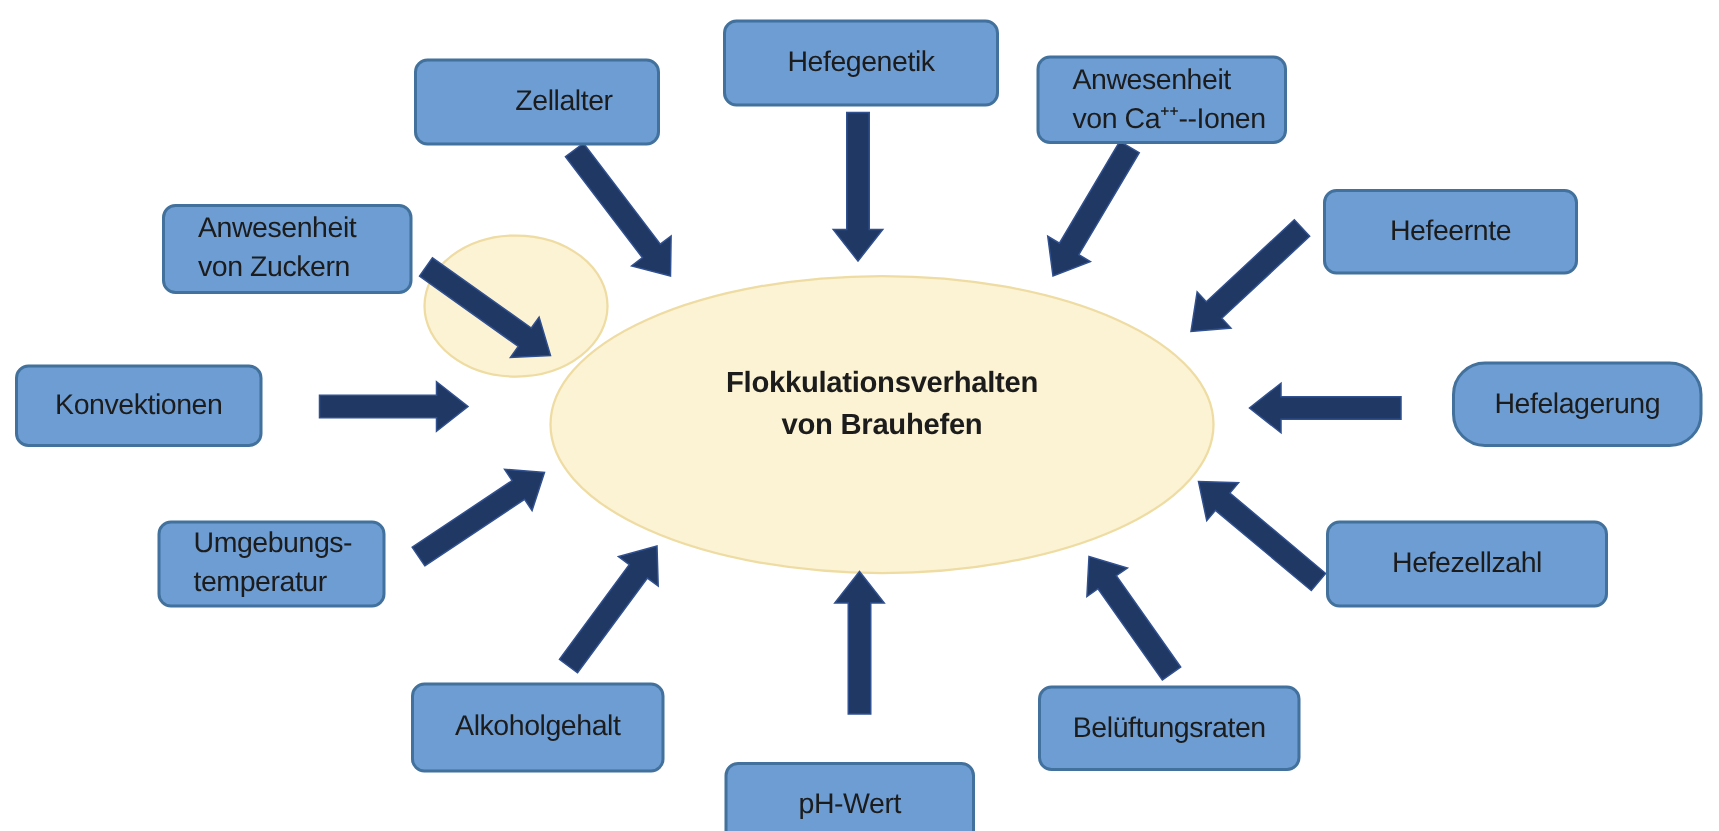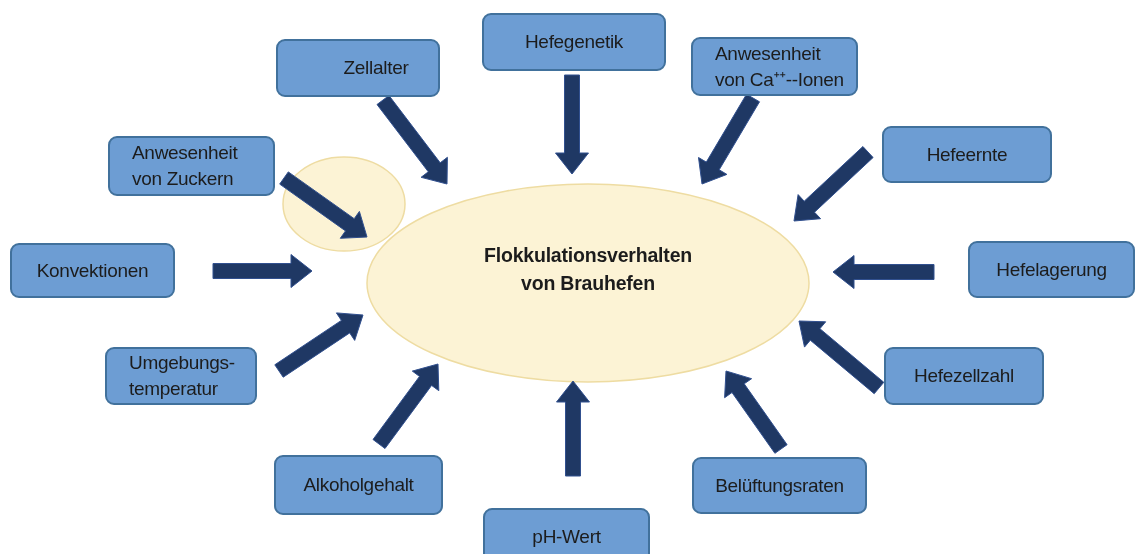--- a/index.html
+++ b/index.html
@@ -83,24 +83,24 @@
       <div class="factor-box center" style="left: 482px; top: 13px; width: 184px; height: 58px;">
         <div class="factor-line">Hefegenetik</div>
       </div>
       <div class="factor-box left" style="left: 691px; top: 37px; width: 167px; height: 59px;">
         <div class="factor-line">Anwesenheit</div>
         <div class="factor-line">von Ca⁺⁺--Ionen</div>
       </div>
       <div class="factor-box center" style="left: 882px; top: 126px; width: 170px; height: 57px;">
         <div class="factor-line">Hefeernte</div>
       </div>
-      <div class="factor-box center" style="left: 968px; top: 241px; width: 167px; height: 57px;">
+      <div class="factor-box center" style="left: 968px; top: 241px; width: 167px; height: 57px; border-radius: 22px;">
         <div class="factor-line">Hefelagerung</div>
       </div>
-      <div class="factor-box center" style="left: 884px; top: 347px; width: 160px; height: 58px;">
+      <div class="factor-box center" style="left: 884px; top: 347px; width: 188px; height: 58px;">
         <div class="factor-line">Hefezellzahl</div>
       </div>
       <div class="factor-box center" style="left: 692px; top: 457px; width: 175px; height: 57px; align-items: center;">
         <div class="factor-line">Belüftungsraten</div>
       </div>
       <div class="factor-box center" style="left: 483px; top: 477px; width: 167px; height: 58px; margin-top: 31px;">
         <div class="factor-line">pH-Wert</div>
       </div>
       <div class="factor-box center" style="left: 274px; top: 455px; width: 169px; height: 60px;">
         <div class="factor-line">Alkoholgehalt</div>

